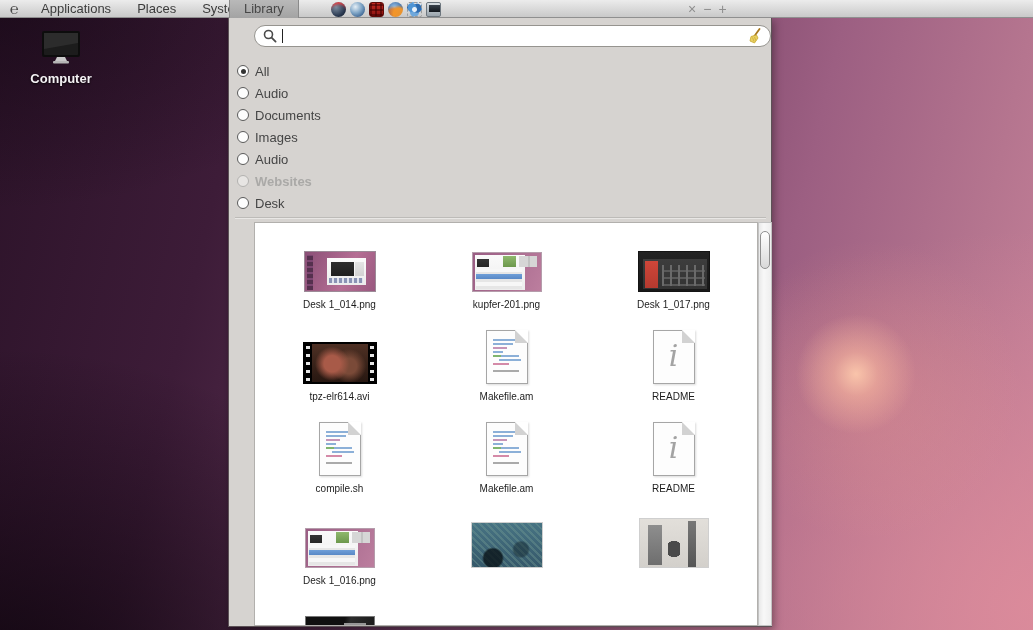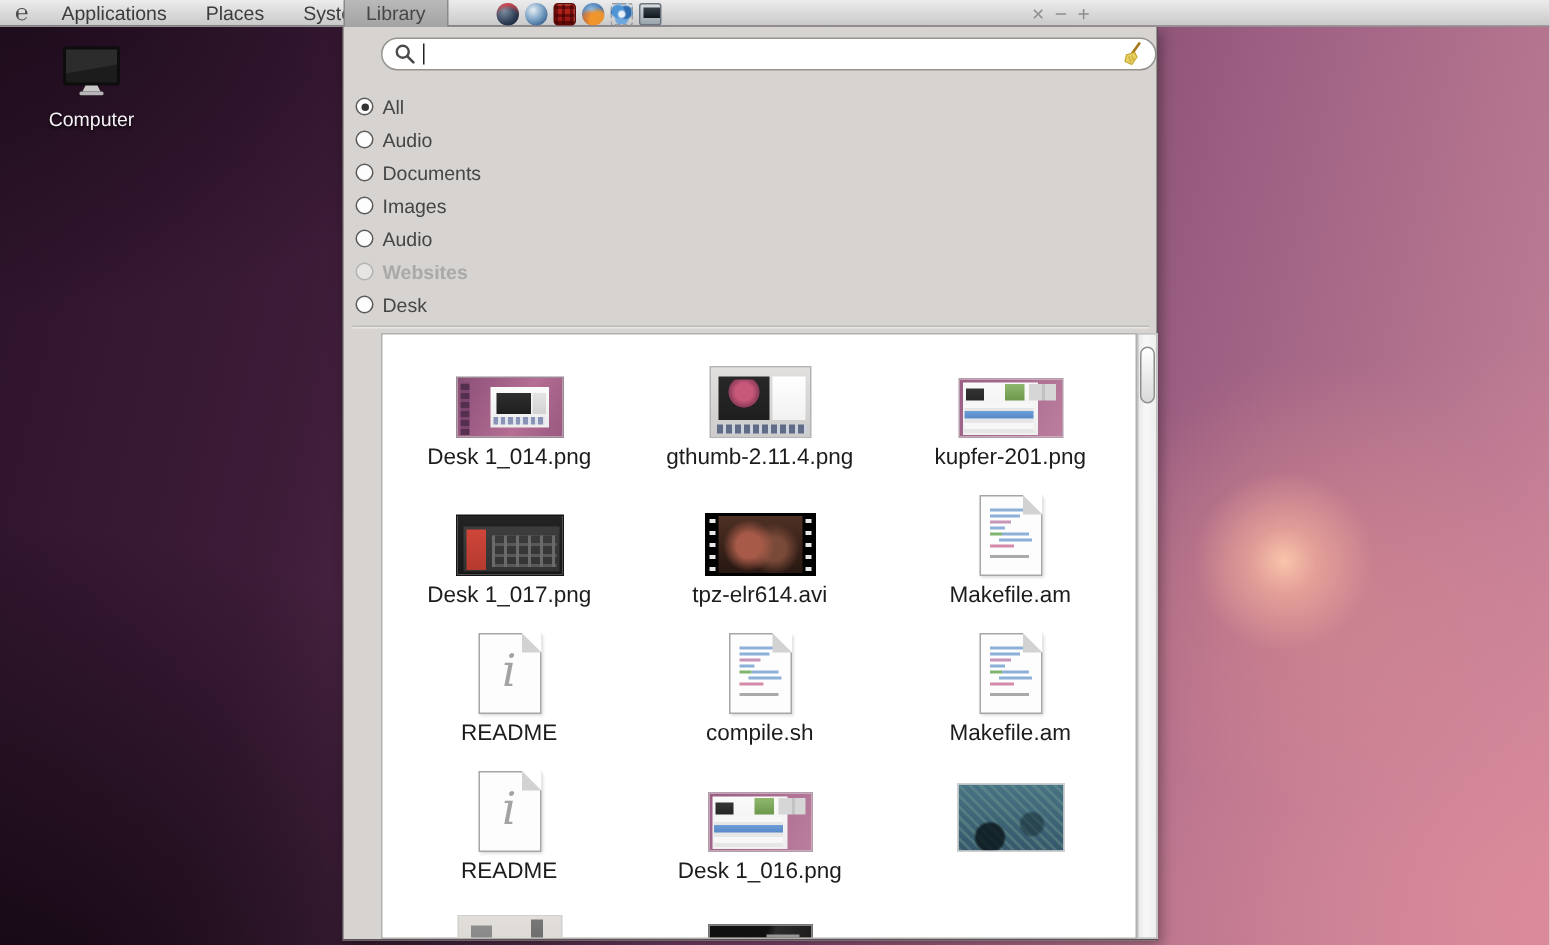--- a/index.html
+++ b/index.html
@@ -53,21 +53,21 @@
     background:
       linear-gradient(#39424c,#12171d) 2px 2px/11px 7px no-repeat,
       linear-gradient(#d7dde2,#9aa4ac); border:1px solid #6c757d; }
   #win-controls { position:absolute; left:688px; top:0; height:18px; display:flex; gap:7px; align-items:center;
     color:#8e8e8e; font-size:14px; }
   .wc { line-height:16px; }
 
   
   #computer-icon { position:absolute; left:14px; top:30px; width:94px; text-align:center; }
   #computer-icon .mon { display:inline-block; }
-  #computer-icon .lbl { margin-top:3px; color:#f4f2f4; font-size:13px; text-shadow:0 1px 2px rgba(0,0,0,.8); }
+  #computer-icon .lbl { margin-top:3px; color:#f4f2f4; font-size:13px; text-shadow:0 1px 2px rgba(0,0,0,.8);font-weight:bold; }
 
   
   #library-window { position:absolute; left:228px; top:18px; width:544px; height:609px;
     background:#d6d3d0; border:1px solid #5c5156; border-top:none;
     box-shadow:2px 3px 8px rgba(0,0,0,.35); }
 
   
   #search-box { position:absolute; left:25px; top:7px; width:517px; height:22px;
     background:#fff; border:1px solid #96948f; border-radius:11px;
     display:flex; align-items:center; padding:0 8px; }
@@ -87,21 +87,21 @@
   .radio-row.disabled .radio { border-color:#b3b2b0; background:#e7e5e3; }
 
   #separator { position:absolute; left:6px; top:199px; width:531px; height:2px;
     border-top:1px solid #bdbbb8; border-bottom:1px solid #e9e7e5; }
 
   
   #file-panel { position:absolute; left:25px; top:204px; width:504px; height:404px;
     background:#fff; border:1px solid #b2b0ad; overflow:hidden; }
   #file-grid { display:grid; grid-template-columns:repeat(3,167px); grid-auto-rows:92px; padding-left:1px; }
   .file-item { display:flex; flex-direction:column; align-items:center; justify-content:flex-end; padding-bottom:2px; }
-  .file-label { height:16px; line-height:16px; font-size:15px; color:#1c1c1c; margin-top:5px; white-space:nowrap; }
+  .file-label { height:16px; line-height:16px; font-size:10px; color:#1c1c1c; margin-top:5px; white-space:nowrap; }
   .thumb { position:relative; }
 
   
   #scrollbar { position:absolute; left:529px; top:204px; width:14px; height:404px;
     background:linear-gradient(90deg,#e9e9e9,#f8f8f8 40%,#eee); border:1px solid #c3c3c3; }
   #scroll-thumb { position:absolute; left:1px; top:8px; width:10px; height:38px; border-radius:5px;
     background:linear-gradient(#ffffff,#d9d9d9); border:1px solid #8f8f8f; }
 
   
   .t-screenshot-purple-desktop { width:72px; height:41px; border:1px solid #9c8a97;
@@ -264,24 +264,20 @@
 
     <div id="separator"></div>
 
     <div id="file-panel">
       <div id="file-grid">
           <div class="file-item">
             <div class="thumb t-screenshot-purple-desktop"></div>
             <div class="file-label">Desk 1_014.png</div>
           </div>
           <div class="file-item">
-            <div class="thumb t-screenshot-gthumb-app"></div>
-            <div class="file-label">gthumb-2.11.4.png</div>
-          </div>
-          <div class="file-item">
             <div class="thumb t-screenshot-kupfer"></div>
             <div class="file-label">kupfer-201.png</div>
           </div>
           <div class="file-item">
             <div class="thumb t-screenshot-dark-red-sidebar"></div>
             <div class="file-label">Desk 1_017.png</div>
           </div>
           <div class="file-item">
             <div class="thumb t-video-filmstrip"></div>
             <div class="file-label">tpz-elr614.avi</div>

